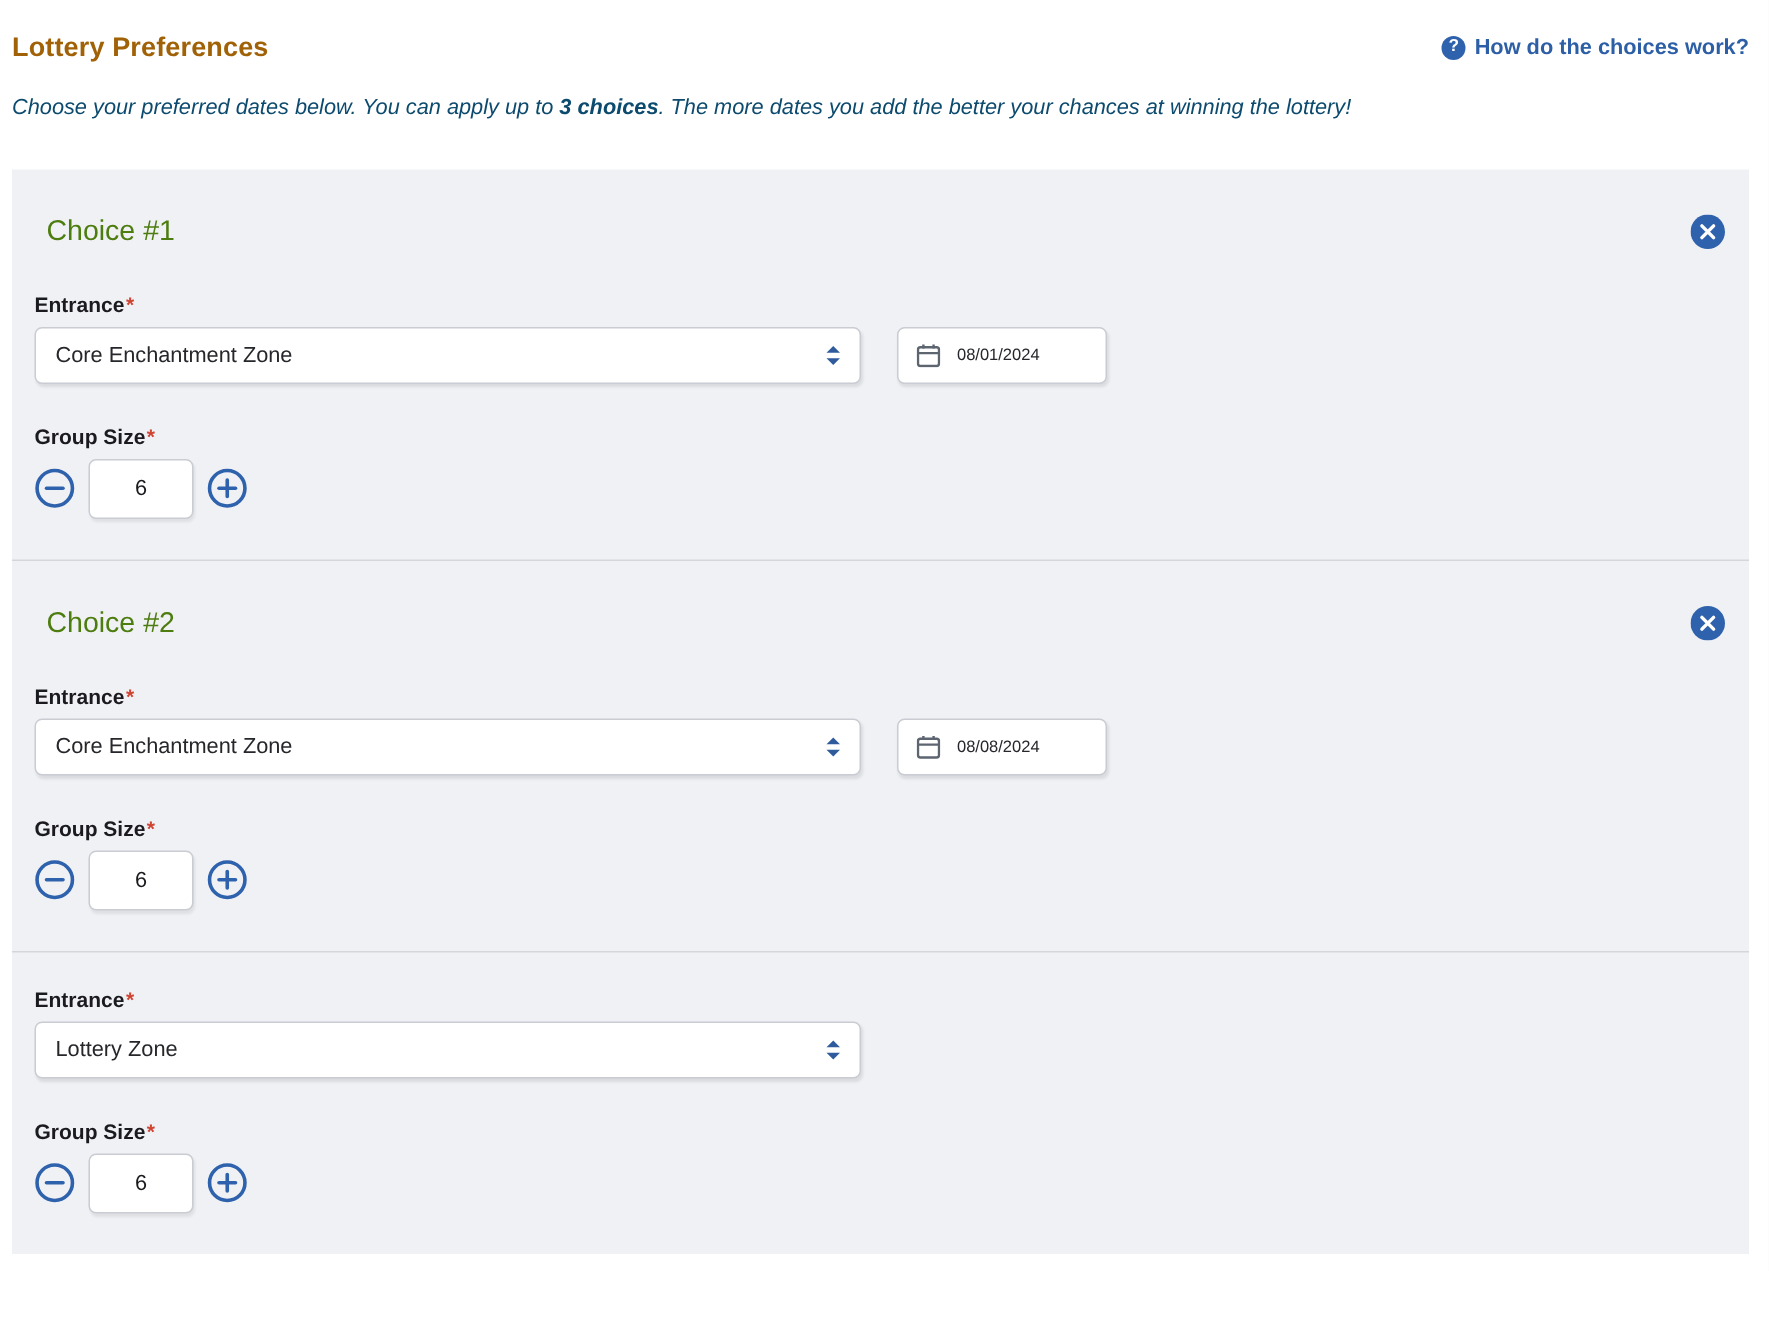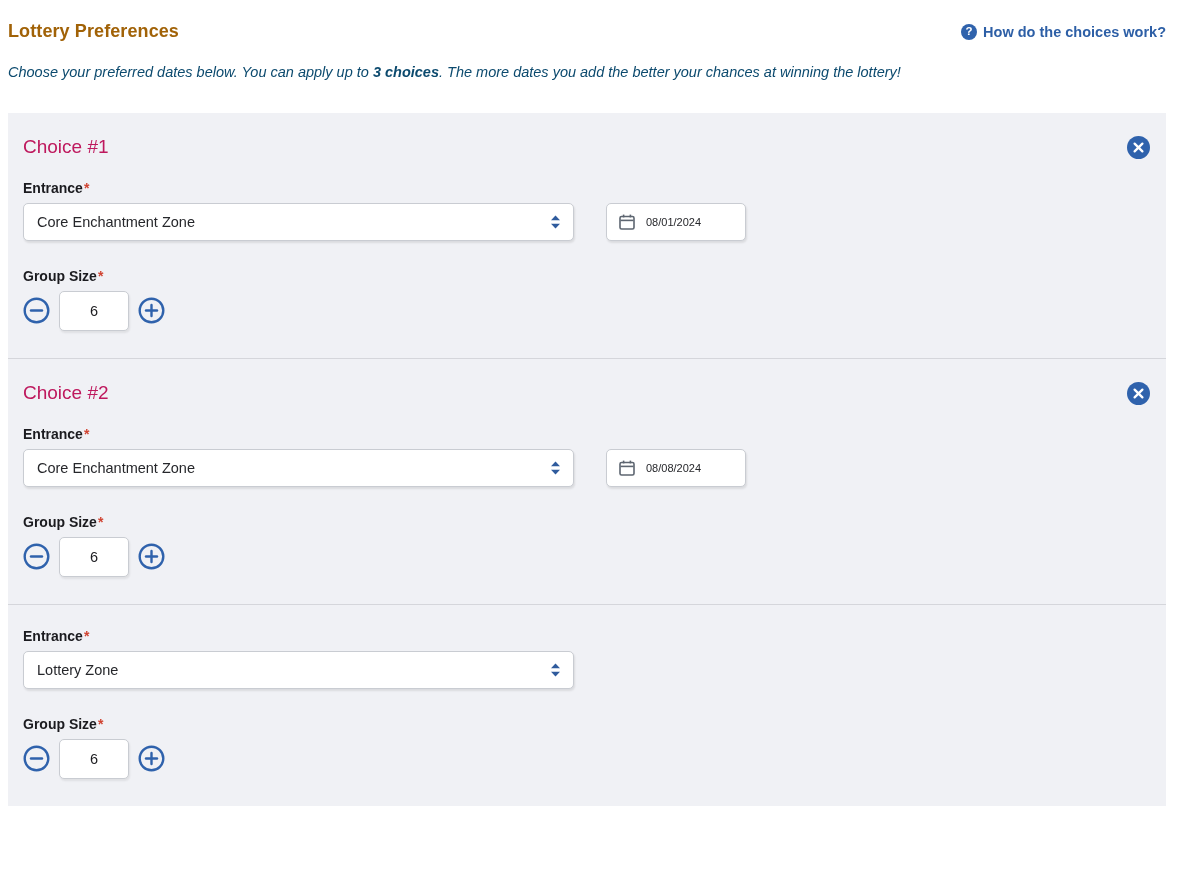--- a/index.html
+++ b/index.html
@@ -19,27 +19,27 @@
   
   .description{margin-top:21px;font-size:14.5px;color:#0c4a6e;line-height:1.35;font-style:italic;}
   .description b{font-weight:700;}
 
   
   .choices-wrap{margin-top:30px;background:#f0f1f5;}
   .choice-card{padding:23px 16px 27px 15px;}
   .choice-card + .choice-card{border-top:1px solid #d5d6db;}
 
   .choice-header{display:flex;justify-content:space-between;align-items:center;margin-bottom:21px;}
-  .choice-title{font-size:19px;font-weight:400;color:#be185d;margin:0;}
+  .choice-title{font-size:19px;font-weight:400;color:#4d7c0f;margin:8px;}
   .remove-btn{background:none;border:none;padding:0;margin:0;cursor:pointer;width:23px;height:23px;display:flex;align-items:center;justify-content:center;}
 
   .field-label{font-size:14px;font-weight:700;color:#1b1b1f;margin-bottom:7px;}
   .req{color:#d04432;margin-left:1px;font-weight:700;}
 
-  .entrance-row{display:flex;align-items:center;gap:32px;margin-bottom:27px;}
+  .entrance-row{display:flex;align-items:center;gap:24px;margin-bottom:27px;}
   .select-box{
     width:551px;height:38px;box-sizing:border-box;background:#fff;
     border:1px solid #c9ccd2;border-radius:5px;
     display:flex;align-items:center;justify-content:space-between;
     padding:0 12px 0 13px;font-size:14.5px;color:#26272b;cursor:pointer;
     box-shadow:1px 2px 2px rgba(27,27,31,.10);
   }
   .date-box{
     width:140px;height:38px;box-sizing:border-box;background:#fff;
     border:1px solid #c9ccd2;border-radius:5px;

